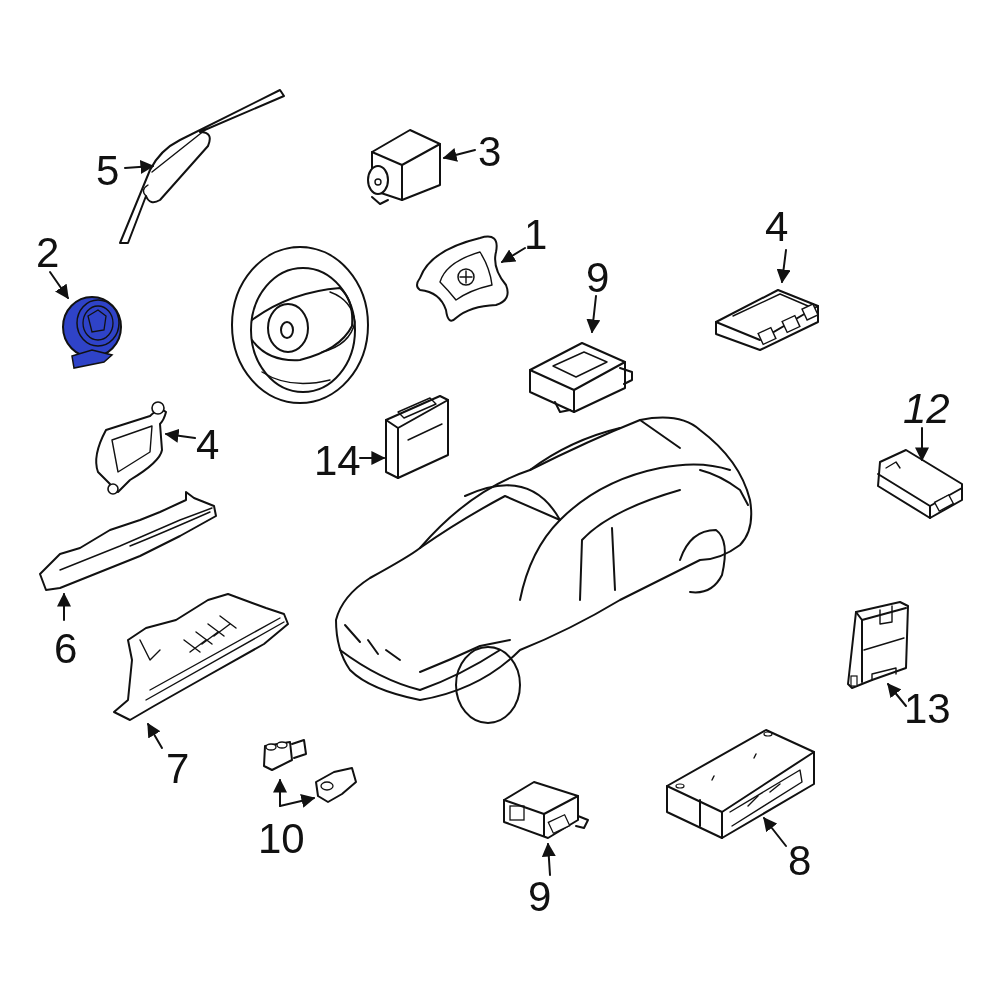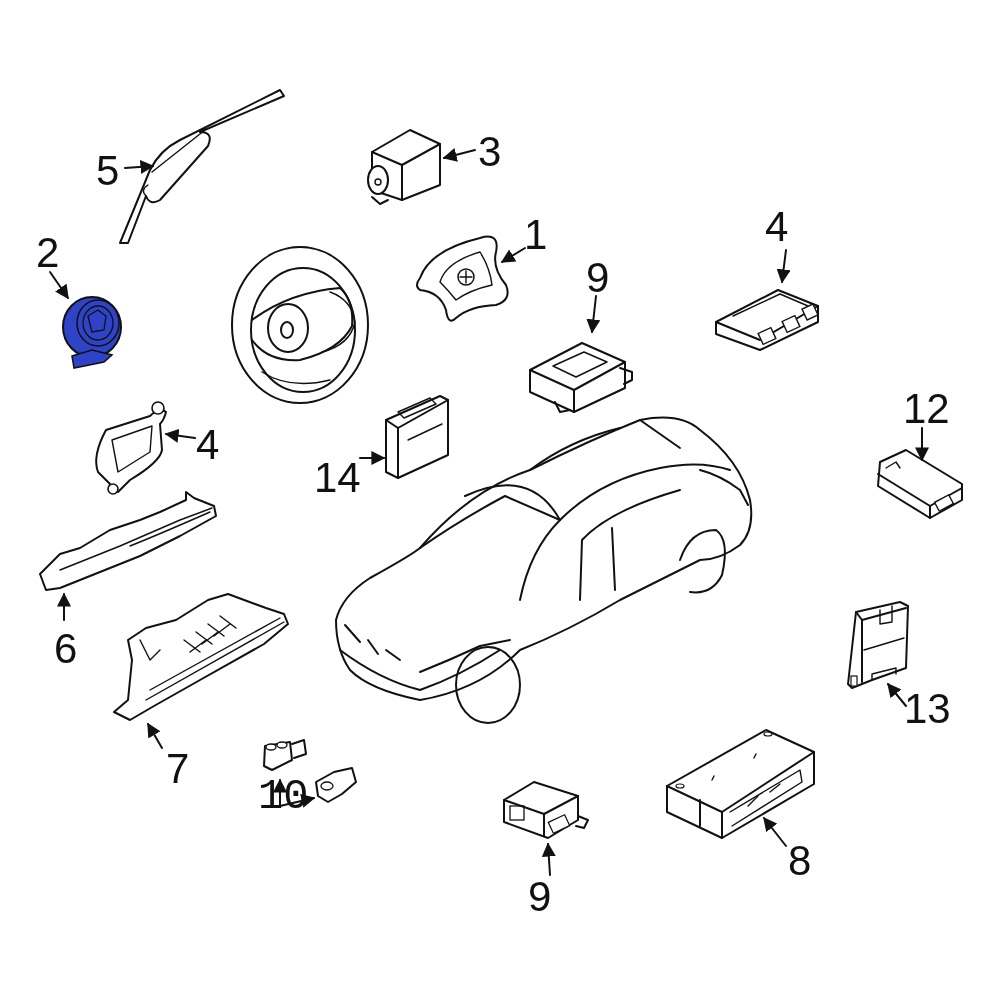--- a/index.html
+++ b/index.html
@@ -194,22 +194,22 @@
   </g>
 </svg>
 
   
   <div class="callout-num" style="left:96px;top:150px;">5</div>
   <div class="callout-num" style="left:36px;top:232px;">2</div>
   <div class="callout-num" style="left:478px;top:131px;">3</div>
   <div class="callout-num" style="left:524px;top:214px;">1</div>
   <div class="callout-num" style="left:765px;top:206px;">4</div>
   <div class="callout-num" style="left:586px;top:257px;">9</div>
-  <div class="callout-num" style="left:903px;top:388px;">12</div>
+  <div class="callout-num" style="left:903px;top:388px;font-style:italic;">12</div>
   <div class="callout-num" style="left:196px;top:424px;">4</div>
-  <div class="callout-num" style="left:314px;top:440px;margin-top:17px;">14</div>
+  <div class="callout-num" style="left:314px;top:440px;">14</div>
   <div class="callout-num" style="left:54px;top:628px;">6</div>
   <div class="callout-num" style="left:166px;top:748px;">7</div>
   <div class="callout-num" style="left:904px;top:688px;">13</div>
-  <div class="callout-num" style="left:258px;top:776px;font-family:Liberation Mono, monospace;">10</div>
+  <div class="callout-num" style="left:258px;top:818px;">10</div>
   <div class="callout-num" style="left:788px;top:840px;">8</div>
   <div class="callout-num" style="left:528px;top:876px;">9</div>
 </div>
 
 </body></html>

